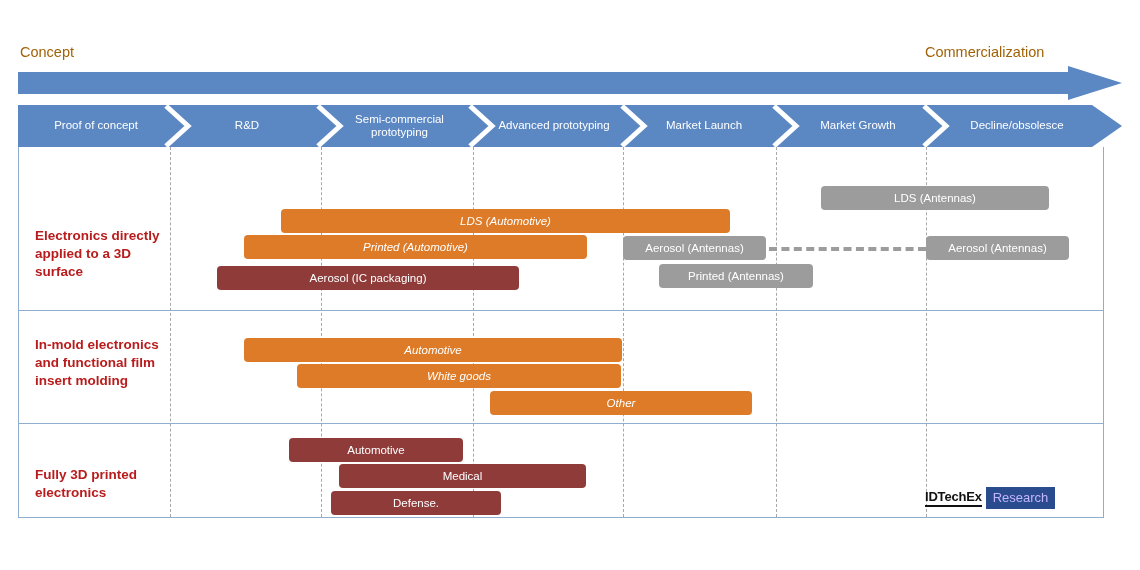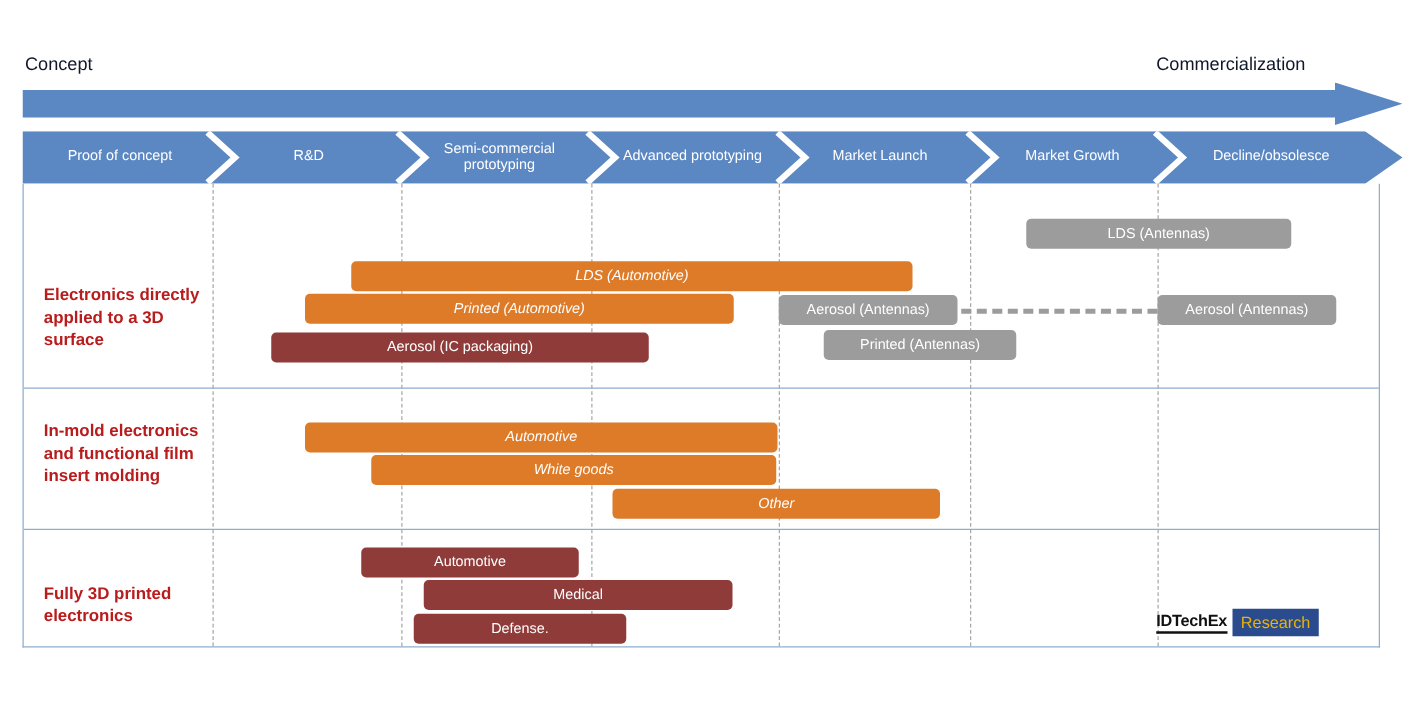--- a/index.html
+++ b/index.html
@@ -8,21 +8,21 @@
     background: #ffffff;
     font-family: "Liberation Sans", sans-serif;
     overflow: hidden;
   }
   #stage { position: relative; width: 1140px; height: 570px; background:#fff; }
 
   
   .axis-label {
     position: absolute;
     font-size: 14.5px;
-    color: #0f172a;
+    color: #a16207;
     white-space: nowrap;
   }
   #concept-label { left: 20px; top: 44px; }
   #commercialization-label { left: 925px; top: 44px; }
 
   
   #progress-arrow {
     position: absolute;
     left: 18px; top: 66px;
     width: 1104px; height: 34px;
@@ -106,21 +106,21 @@
     display: flex; align-items: center; gap: 4px;
   }
   #logo-word {
     font-size: 13px; font-weight: bold; color: #111;
     border-bottom: 2px solid #111;
     padding-bottom: 1px;
     letter-spacing: -0.2px;
   }
   #logo-badge {
     background: #2A4B8D;
-    color: #eab308;
+    color: #c4b5fd;
     font-size: 13px;
     padding: 3px 7px 4px 7px;
   }
 </style>
 </head>
 <body>
 
 <div id="stage">
 
   <div class="axis-label" id="concept-label">Concept</div>
@@ -175,21 +175,21 @@
     <div class="gridline" style="left:454px;"></div>
     <div class="gridline" style="left:604px;"></div>
     <div class="gridline" style="left:757px;"></div>
     <div class="gridline" style="left:907px;"></div>
 
     <div class="row-divider" style="top:163px;"></div>
     <div class="row-divider" style="top:276px;"></div>
 
     <div class="row-title" style="top:80px;">Electronics directly applied to a 3D surface</div>
 
-    <div class="bar gray bar-short" style="left:802px; top:28px; width:212px;">
+    <div class="bar gray bar-short" style="left:802px; top:39px; width:228px;">
       <span>LDS (Antennas)</span>
     </div>
 
     <div class="bar orange" style="left:262px; top:62px; width:449px;">
       <span>LDS (Automotive)</span>
     </div>
 
     <div class="bar orange" style="left:225px; top:88px; width:343px;">
       <span>Printed (Automotive)</span>
     </div>

